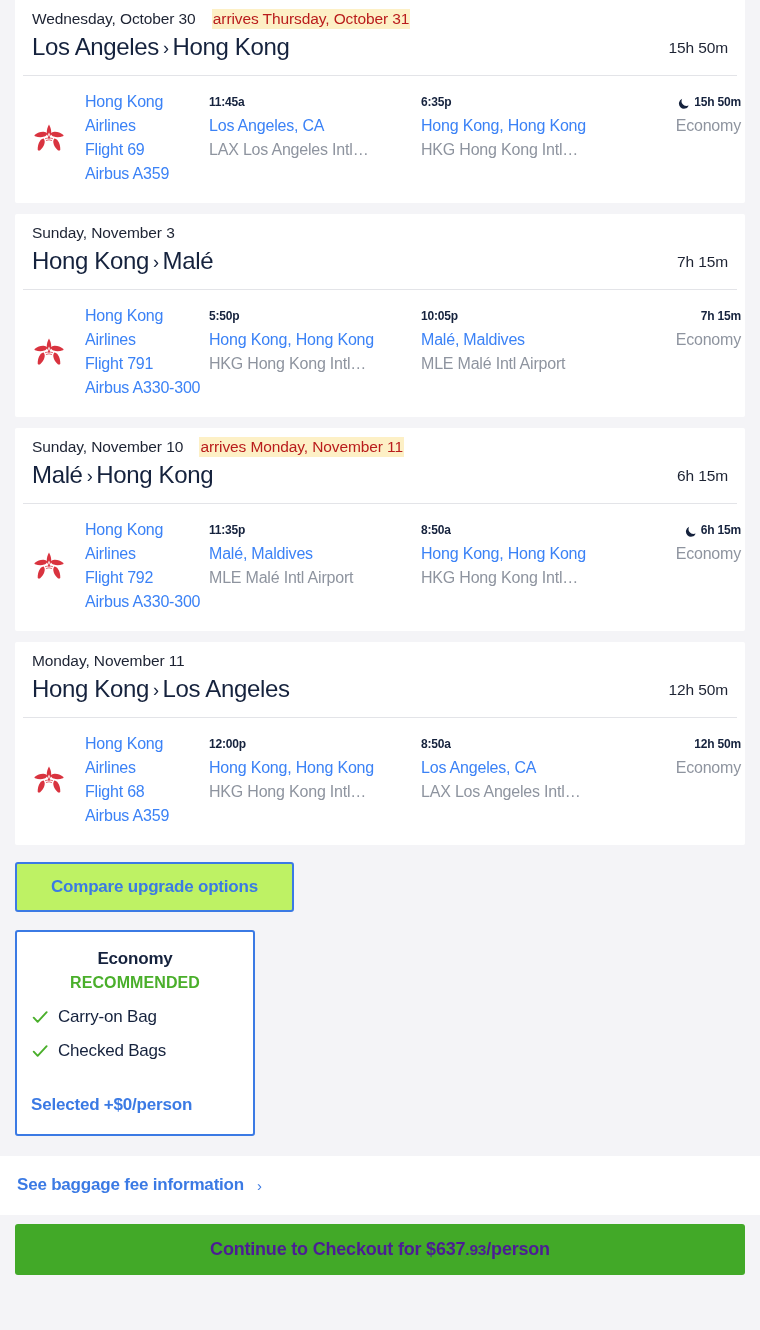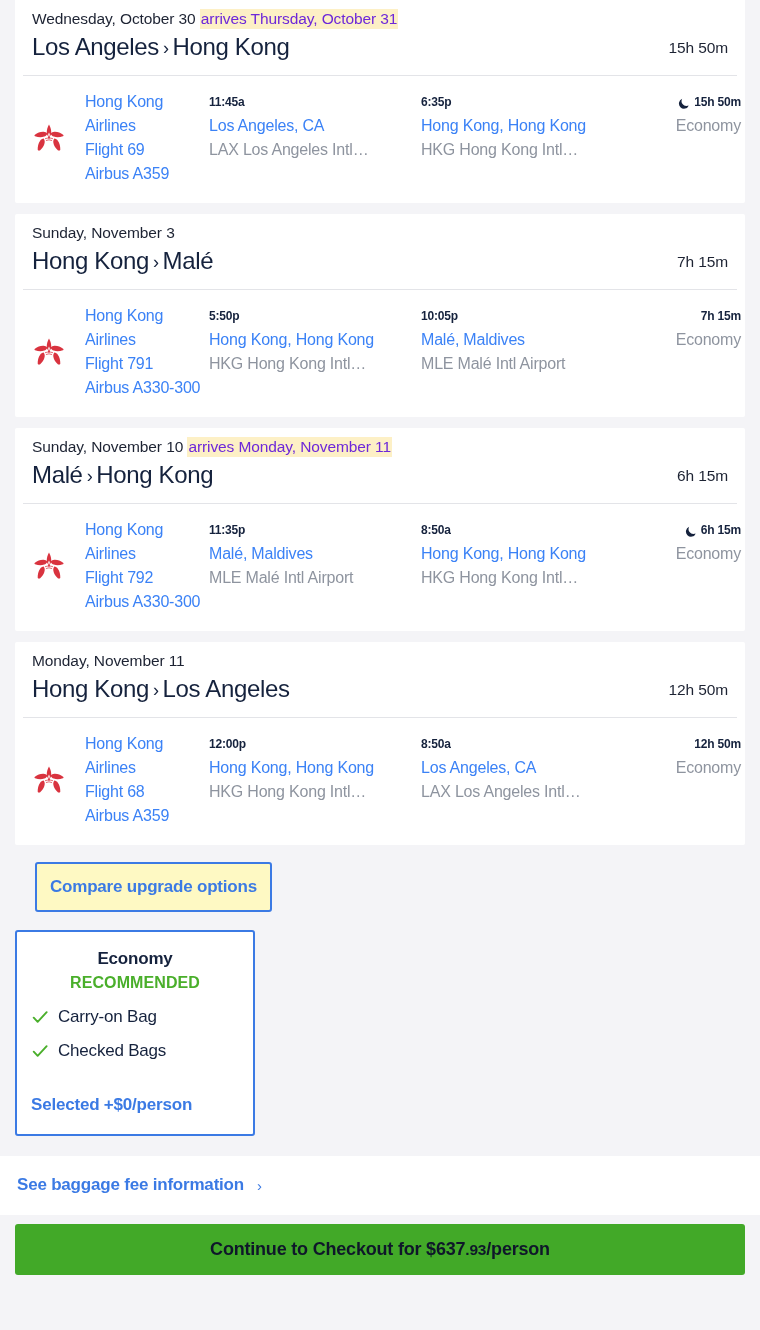--- a/index.html
+++ b/index.html
@@ -31,22 +31,23 @@
   .date-line {
     font-size: 15.5px;
     color: #1d2333;
     line-height: 21px;
     white-space: nowrap;
     letter-spacing: -0.1px;
   }
   .date-main { color: #1d2333; }
   .arrives-hl {
     background: #fdf0c6;
-    color: #6d28d9;
+    color: #b91c1c;
     padding: 1px 1px 2px 1px;
+    margin-left: 12px;
   }
 
   .route-line {
     display: flex;
     align-items: center;
     justify-content: space-between;
     margin-top: 2px;
   }
   .route-text {
     font-size: 24px;
@@ -159,24 +160,23 @@
   }
 
   .compare-btn {
     display: inline-block;
     border: 2px solid #3b7ae4;
     border-radius: 3px;
     color: #3b7ae4;
     font-size: 17px;
     font-weight: bold;
     letter-spacing: -0.2px;
-    padding: 13px 13px;
-    background: #fef9c3;
+    padding: 13px 34px;
+    background: #bef264;
     cursor: pointer;
-    margin-left: 20px;
   }
 
   .fare-card {
     margin-top: 18px;
     width: 240px;
     border: 2px solid #3b7ae4;
     border-radius: 3px;
     background: #ffffff;
     padding: 15px 14px 18px 14px;
   }
@@ -240,21 +240,21 @@
   }
   .link-chevron { font-size: 15px; font-weight: normal; color: #3b7ae4; }
 
   .checkout-wrap {
     padding: 9px 15px 12px 15px;
     background: #f4f4f7;
   }
   .checkout-btn {
     width: 100%;
     background: #42a928;
-    color: #0f172a;
+    color: #4c1d95;
     border: none;
     border-radius: 3px;
     padding: 15px 10px;
     font-family: "Liberation Sans", sans-serif;
     font-size: 18px;
     font-weight: bold;
     letter-spacing: -0.2px;
     cursor: pointer;
     text-align: center;
   }

